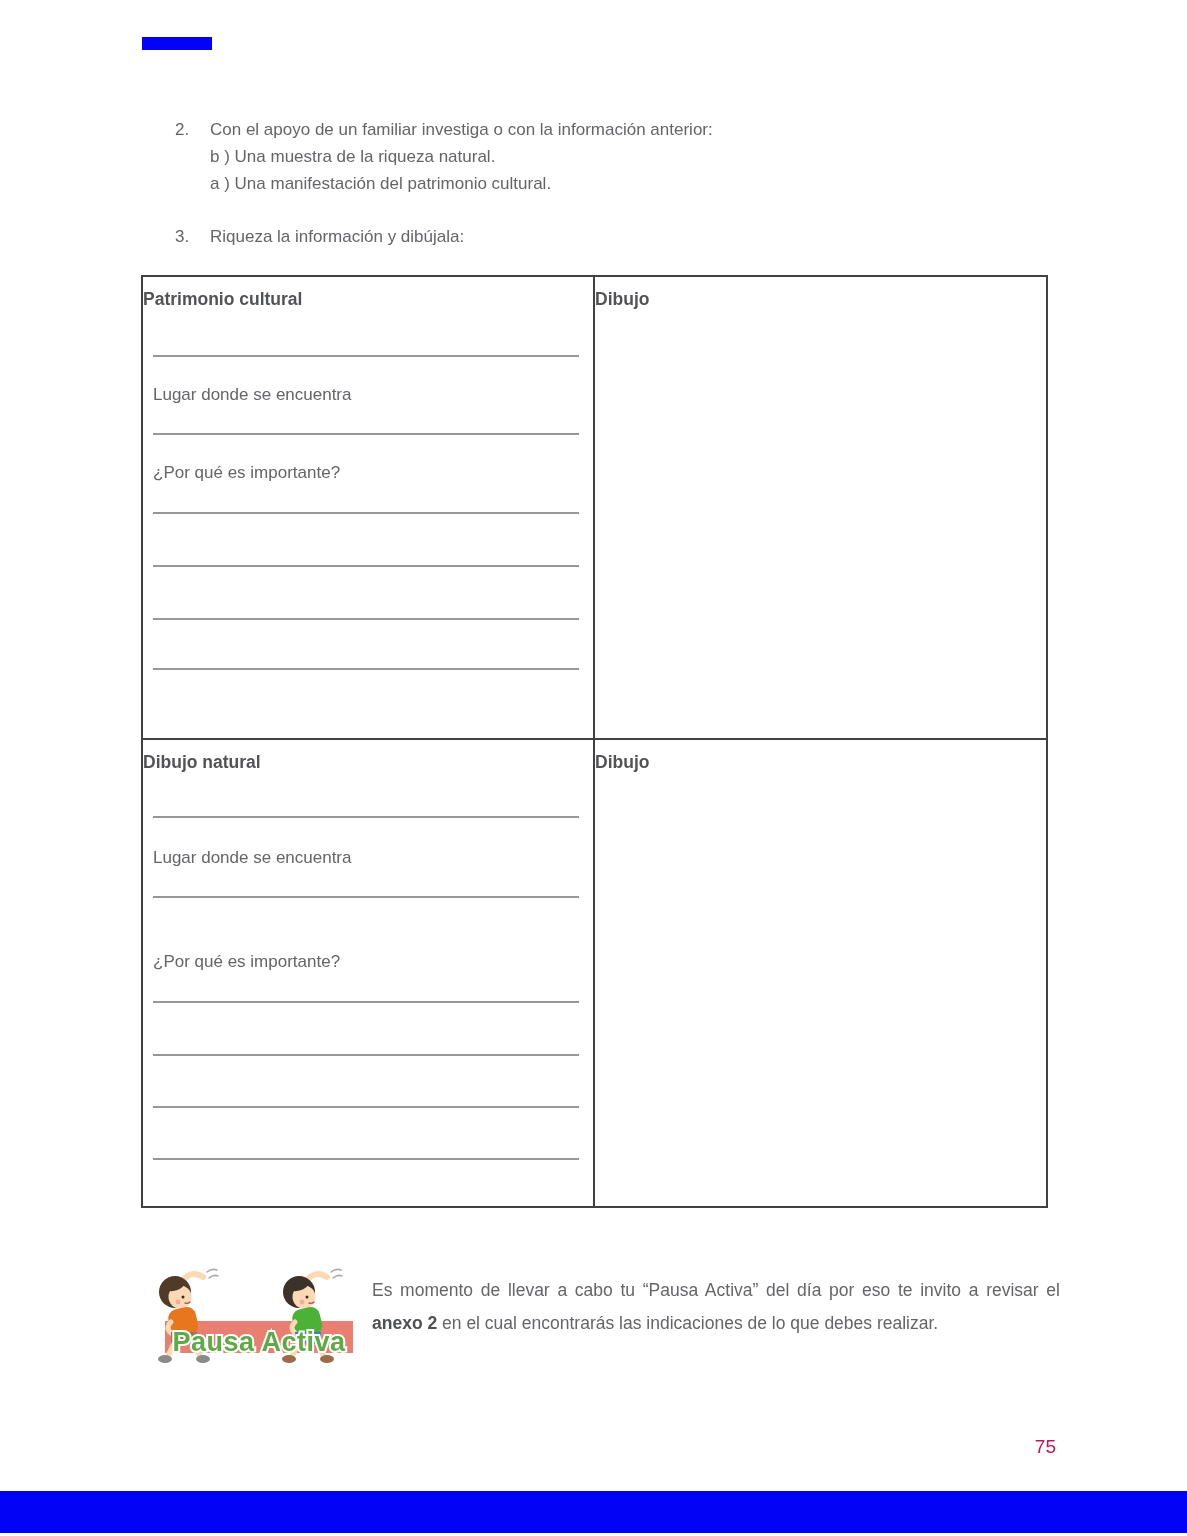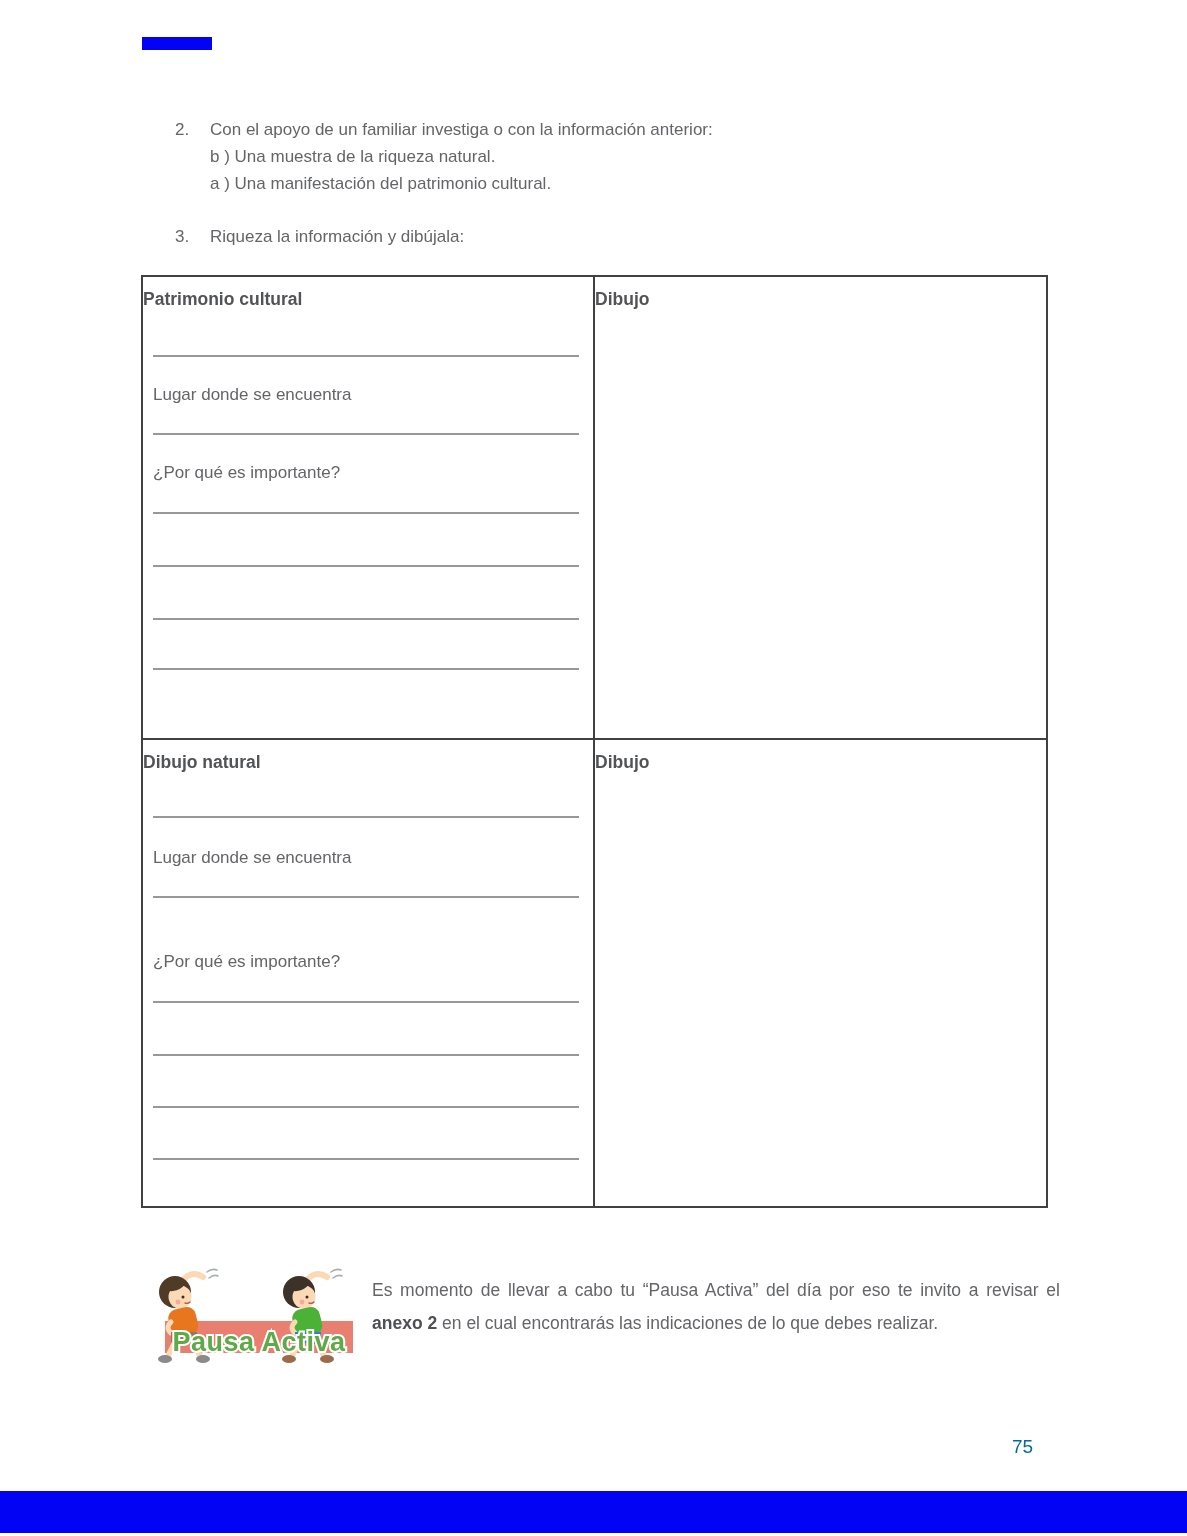--- a/index.html
+++ b/index.html
@@ -104,23 +104,23 @@
     text-align: justify;
     color: #646569;
     margin-left: 12px;
   }
   .pausa-text b { color: #4f5053; }
 
   .page-number {
     position: absolute;
     left: 1012px; top: 1436px;
     width: 44px;
-    text-align: left;
+    text-align: right;
     font-size: 19px;
-    color: #0369a1;
+    color: #be185d;
   }
 
   .accent-bottom {
     position: absolute;
     left: 0; top: 1491px;
     width: 1187px; height: 42px;
     background: #0202f5;
   }
 </style>
 </head>

